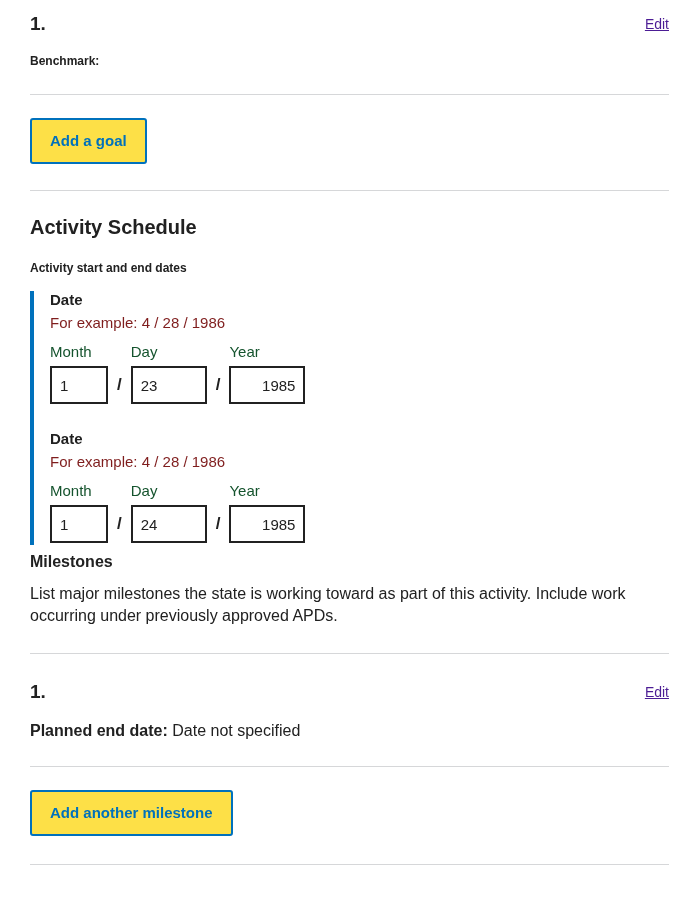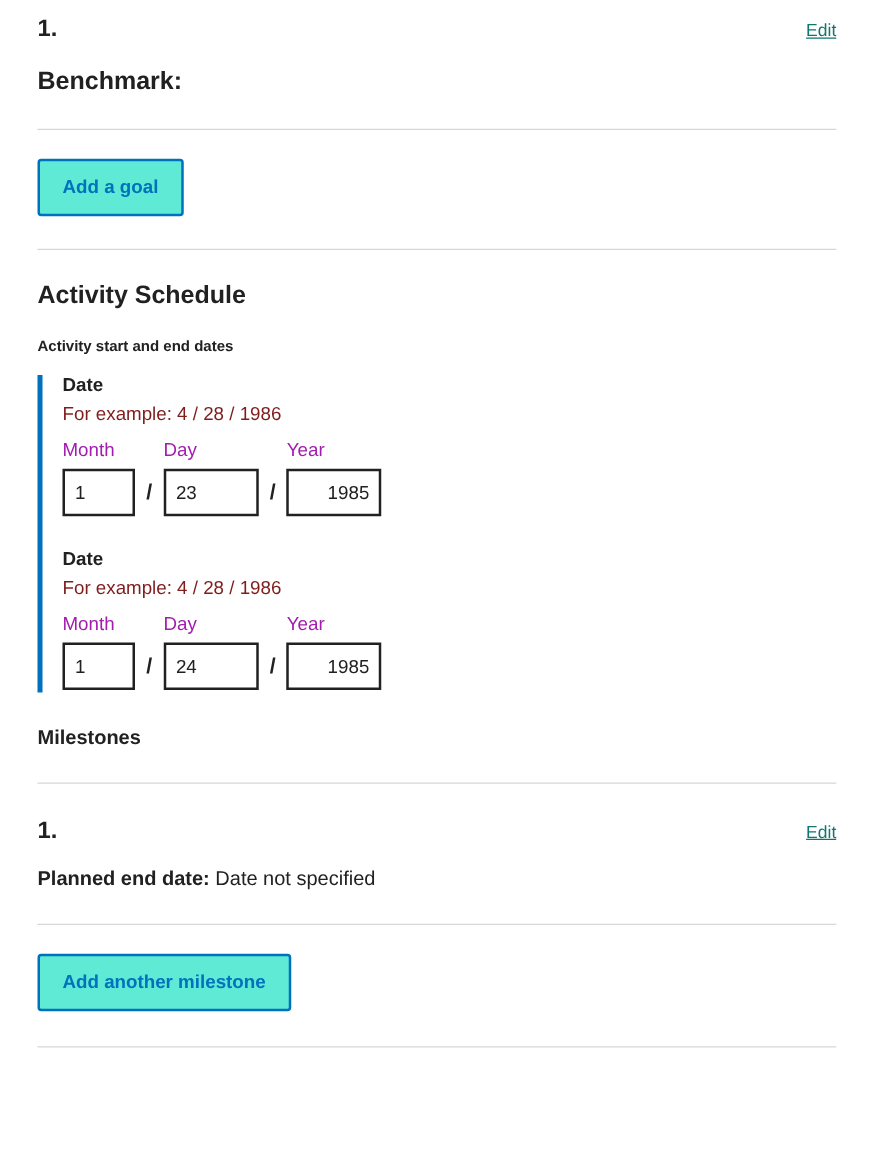--- a/index.html
+++ b/index.html
@@ -26,43 +26,43 @@
     padding-top: 12px;
   }
   .item-number {
     font-size: 19px;
     font-weight: bold;
     color: #212121;
     line-height: 24px;
   }
   .edit-link {
     font-size: 14px;
-    color: #0f766e;
+    color: #4c1d95;
     text-decoration: underline;
     cursor: pointer;
     line-height: 24px;
   }
   .benchmark-label {
-    font-size: 20px;
+    font-size: 12px;
     font-weight: bold;
     margin-top: 18px;
     margin-bottom: 0;
   }
   .divider {
     border: 0;
     border-top: 1px solid #d6d7d9;
     margin: 26px 0 0 0;
   }
   .btn-outline {
     display: inline-block;
     margin-top: 23px;
     padding: 12px 18px;
     border: 2px solid #0071bc;
     border-radius: 3px;
-    background: #5eead4;
+    background: #fde047;
     color: #0071bc;
     font-size: 15px;
     font-weight: bold;
     font-family: "Liberation Sans", sans-serif;
     cursor: pointer;
     line-height: 18px;
   }
   .section-title {
     font-size: 20px;
     font-weight: bold;
@@ -91,21 +91,21 @@
     margin: 6px 0 0 0;
   }
   .date-fields {
     display: flex;
     align-items: flex-end;
     margin-top: 12px;
   }
   .date-field { display: flex; flex-direction: column; }
   .date-field label {
     font-size: 15px;
-    color: #a21caf;
+    color: #14532d;
     margin-bottom: 6px;
   }
   .date-field input {
     font-family: "Liberation Sans", sans-serif;
     font-size: 15px;
     color: #212121;
     border: 2px solid #212121;
     border-radius: 0;
     height: 38px;
     padding: 0 8px;
@@ -116,21 +116,21 @@
   .w-year { width: 76px; text-align: right; }
   .slash {
     font-size: 17px;
     font-weight: bold;
     padding: 0 9px;
     line-height: 38px;
   }
   .milestones-title {
     font-size: 16px;
     font-weight: bold;
-    margin: 28px 0 0 0;
+    margin: 8px 0 0 0;
   }
   .milestones-desc {
     font-size: 16px;
     line-height: 22px;
     margin: 12px 0 0 0;
     max-width: 610px;
   }
   .planned-end {
     font-size: 16px;
     margin: 18px 0 0 0;
@@ -204,20 +204,21 @@
         <div class="date-field">
           <label>Year</label>
           <input class="w-year" type="text" value="1985" style="">
         </div>
       </div>
     </div>
 
   </div>
 
   <h3 class="milestones-title">Milestones</h3>
+  <p class="milestones-desc">List major milestones the state is working toward as part of this activity. Include work occurring under previously approved APDs.</p>
 
   <hr class="divider">
 
   <div class="spacer-lg"></div>
 
   <div class="row-head">
     <span class="item-number">1.</span>
     <span class="edit-link">Edit</span>
   </div>
 

